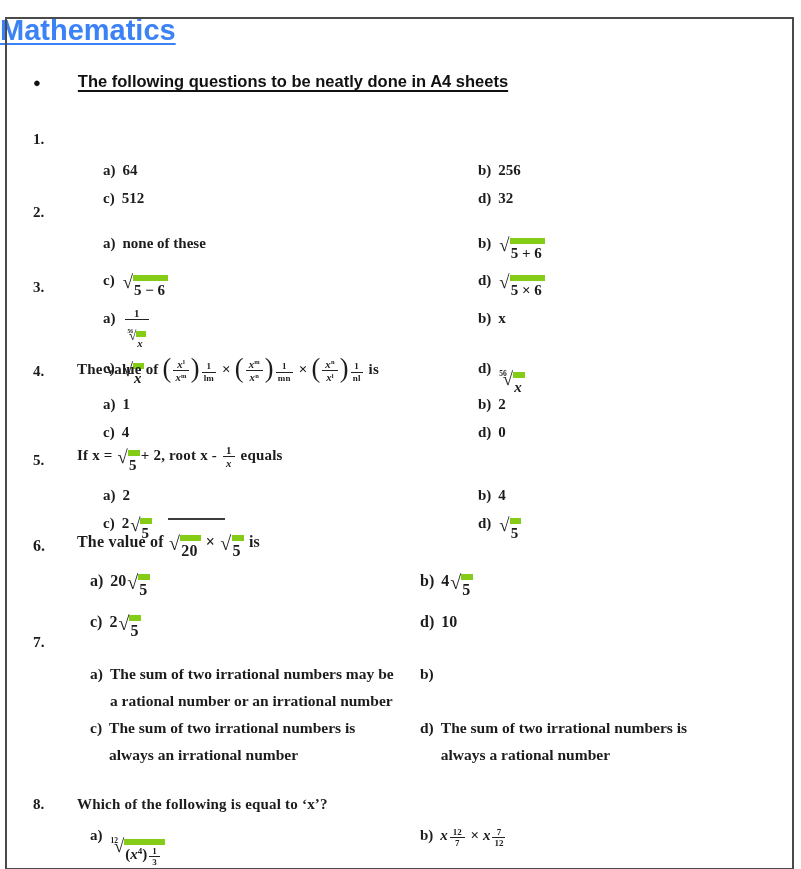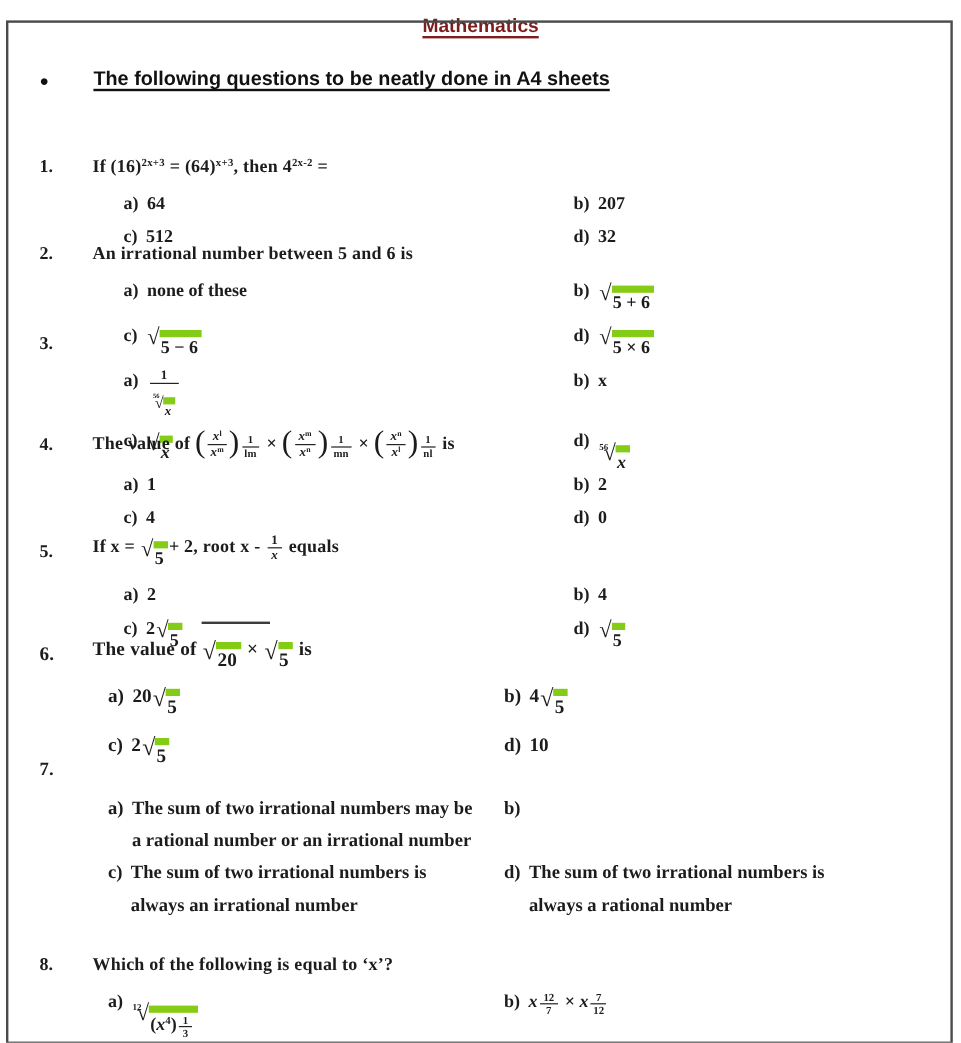--- a/index.html
+++ b/index.html
@@ -6,24 +6,24 @@
   body{
     width:801px;height:869px;background:#ffffff;position:relative;overflow:hidden;
     font-family:"Liberation Serif", serif;color:#1c1c1c;
   }
   .page{position:relative;width:801px;height:869px;}
   .frame{
     position:absolute;left:5px;top:3px;width:789px;height:853px;
     border:2px solid #4a4a4a;box-sizing:border-box;pointer-events:none;
   }
   .title{
-    margin:14px 0 0 0;text-align:center;
-    font-family:"Liberation Sans", sans-serif;font-weight:bold;font-size:16px;
+    margin:14px 0 0 0;text-align:left;
+    font-family:"Liberation Sans", sans-serif;font-weight:bold;font-size:29px;
     text-decoration:underline;text-decoration-thickness:2px;text-underline-offset:3px;
-    color:#7f1d1d;
+    color:#3b82f6;
   }
   .bullet-row{
     display:flex;align-items:flex-start;margin:25px 0 0 33px;
     font-family:"Liberation Sans", sans-serif;font-weight:bold;font-size:16.5px;color:#111;
   }
   .bullet{font-size:13px;margin:3px 22px 0 0;}
   .bullet-text{text-decoration:underline;text-decoration-thickness:2px;text-underline-offset:3px;margin-left:15px;}
 
   .qlist{position:absolute;left:0;top:0;width:100%;height:100%;}
   .question{position:absolute;left:0;right:8px;font-weight:bold;font-size:15px;}
@@ -77,47 +77,45 @@
 
   <div class="bullet-row">
     <span class="bullet">●</span>
     <span class="bullet-text">The following questions to be neatly done in A4 sheets</span>
   </div>
 
   <div class="qlist">
       <div class="question q-1">
         <div class="q-head">
           <span class="q-num">1.</span>
-          <span class="q-stem"><span>If (16)</span><sup>2x+3</sup><span> = (64)</span><sup>x+3</sup><span>, then 4</span><sup>2x-2</sup><span> =</span></span>
         </div>
         <div class="opt-row">
           <div class="opt col1">
             <span class="opt-label">a)</span>
             <span class="opt-content"><span>64</span></span>
           </div>
           <div class="opt col2">
             <span class="opt-label">b)</span>
-            <span class="opt-content"><span>207</span></span>
+            <span class="opt-content"><span>256</span></span>
           </div>
         </div>
         <div class="opt-row">
           <div class="opt col1">
             <span class="opt-label">c)</span>
             <span class="opt-content"><span>512</span></span>
           </div>
           <div class="opt col2">
             <span class="opt-label">d)</span>
             <span class="opt-content"><span>32</span></span>
           </div>
         </div>
       </div>
       <div class="question q-2">
         <div class="q-head">
           <span class="q-num">2.</span>
-          <span class="q-stem"><span>An irrational number between 5 and 6 is</span></span>
         </div>
         <div class="opt-row">
           <div class="opt col1">
             <span class="opt-label">a)</span>
             <span class="opt-content"><span>none of these</span></span>
           </div>
           <div class="opt col2">
             <span class="opt-label">b)</span>
             <span class="opt-content"><span class="sqrt">
                 <span class="rad">√</span>

